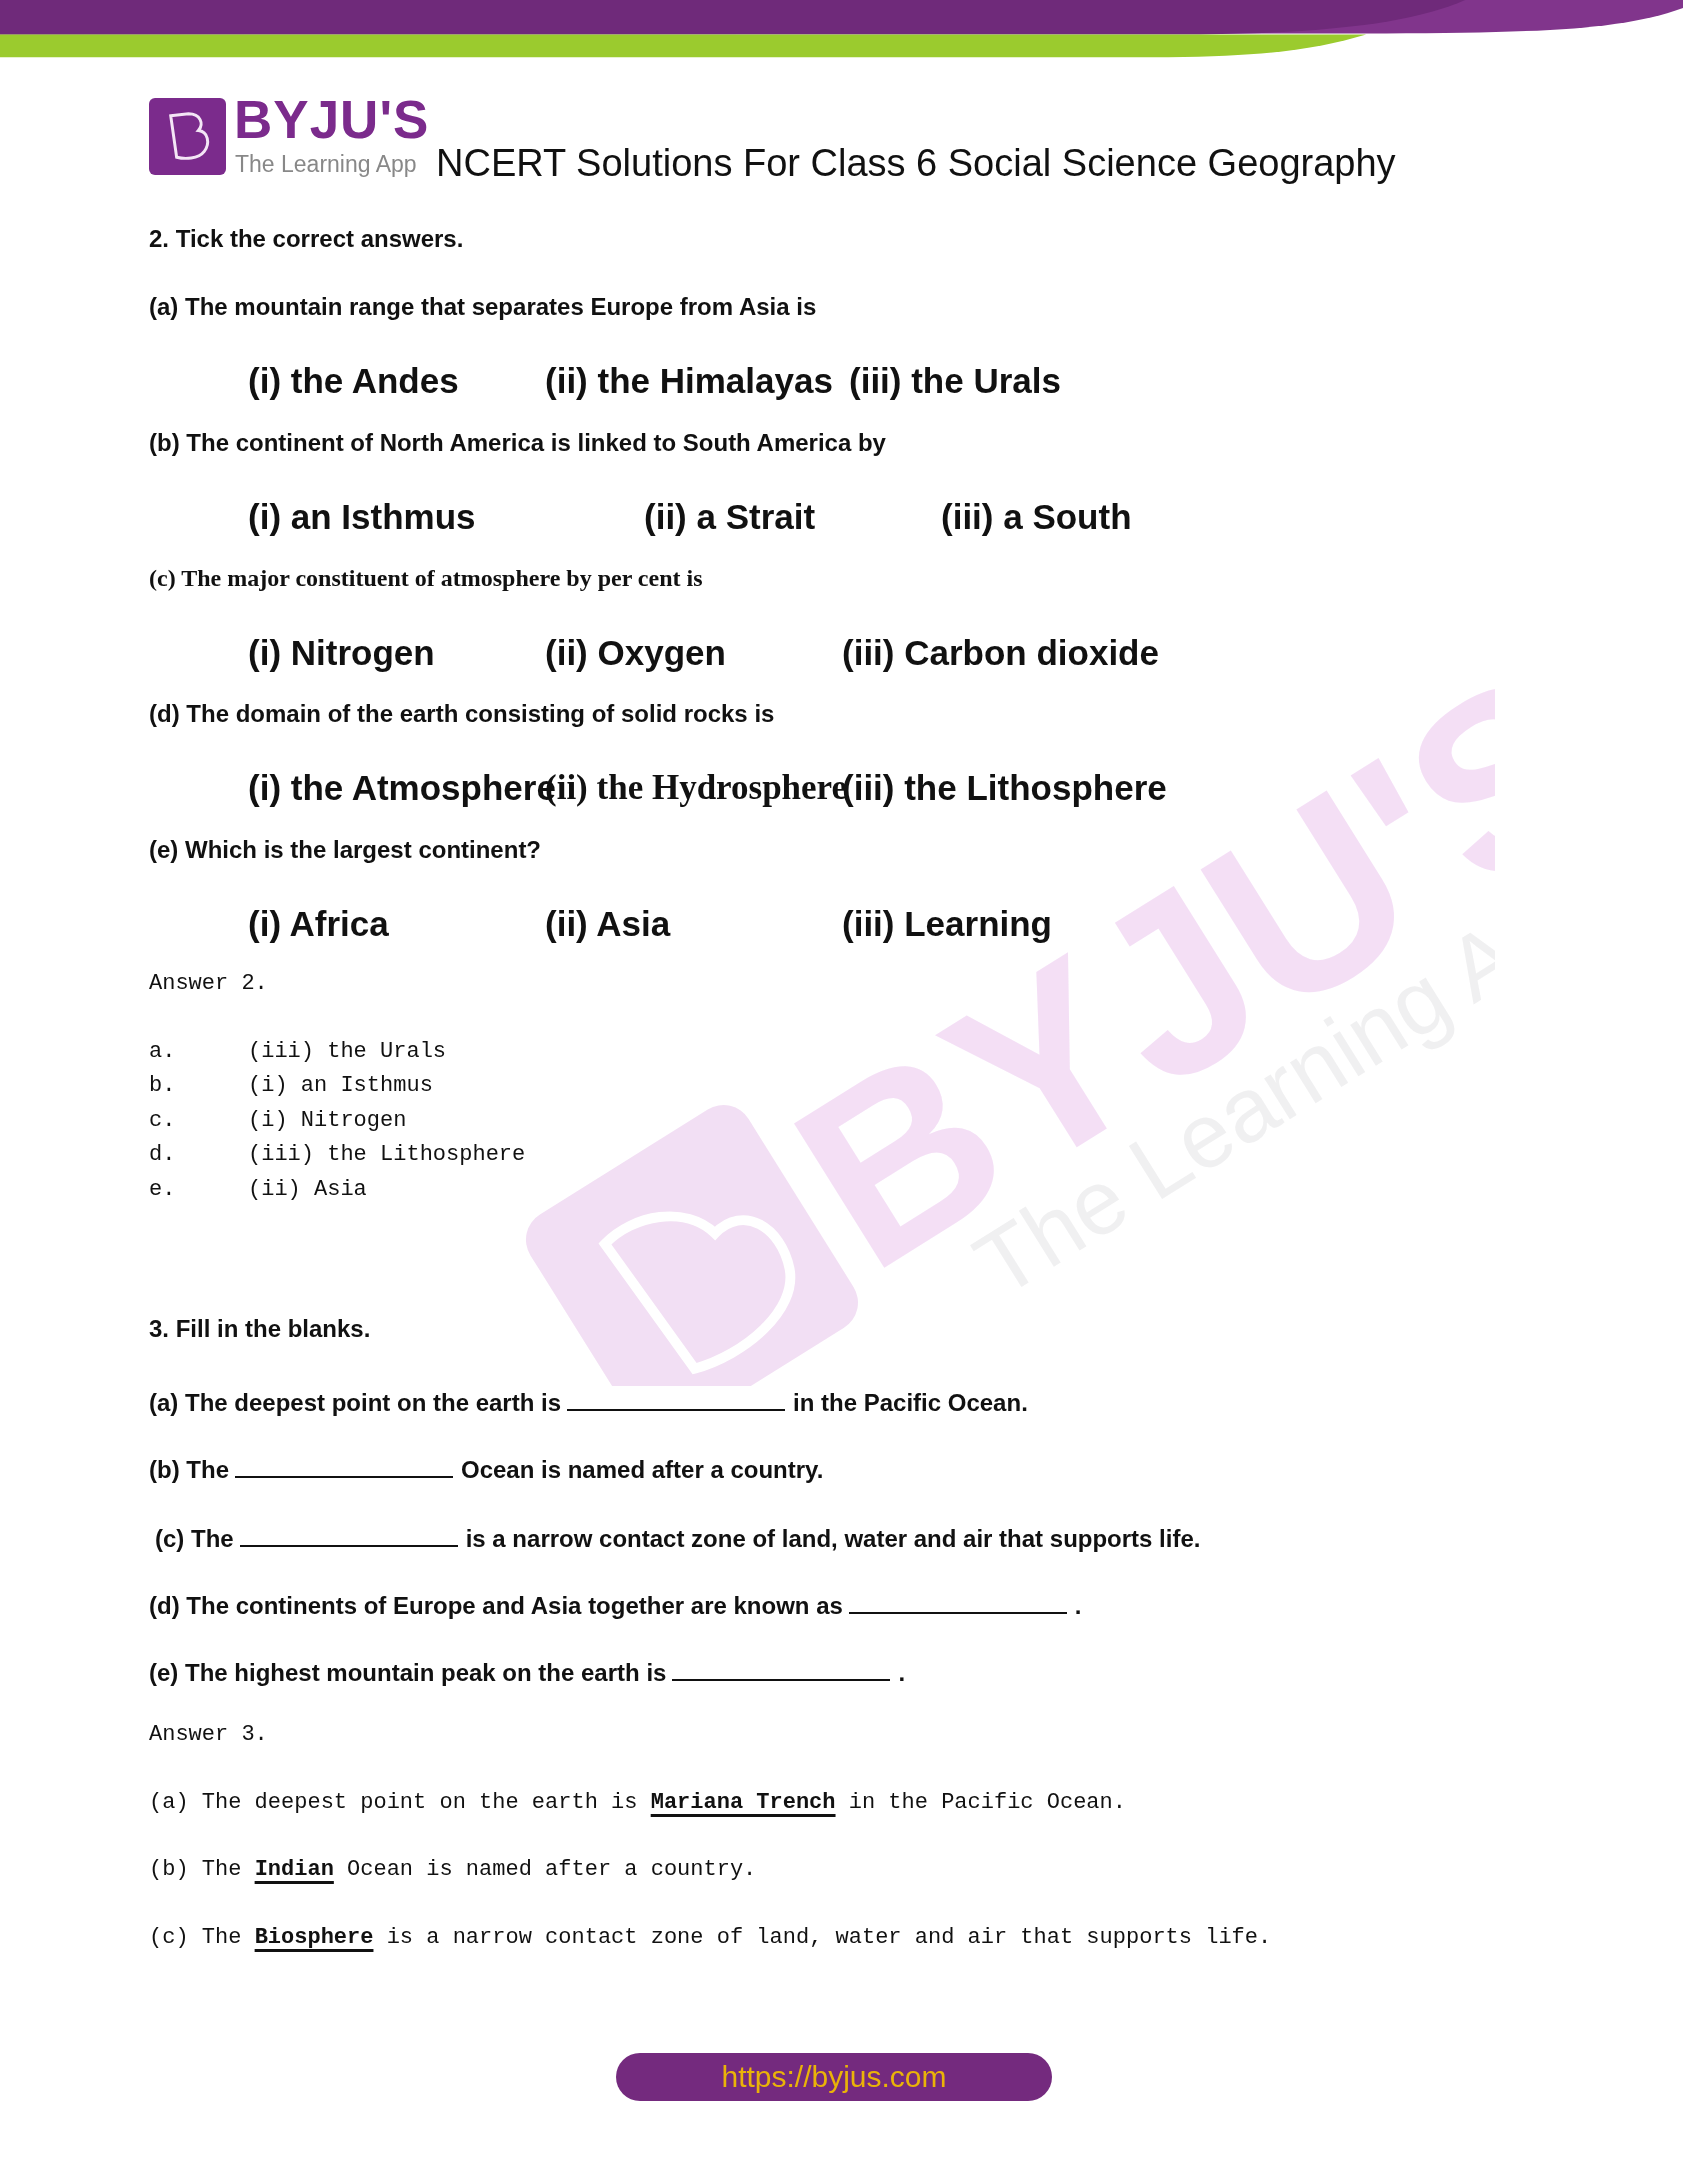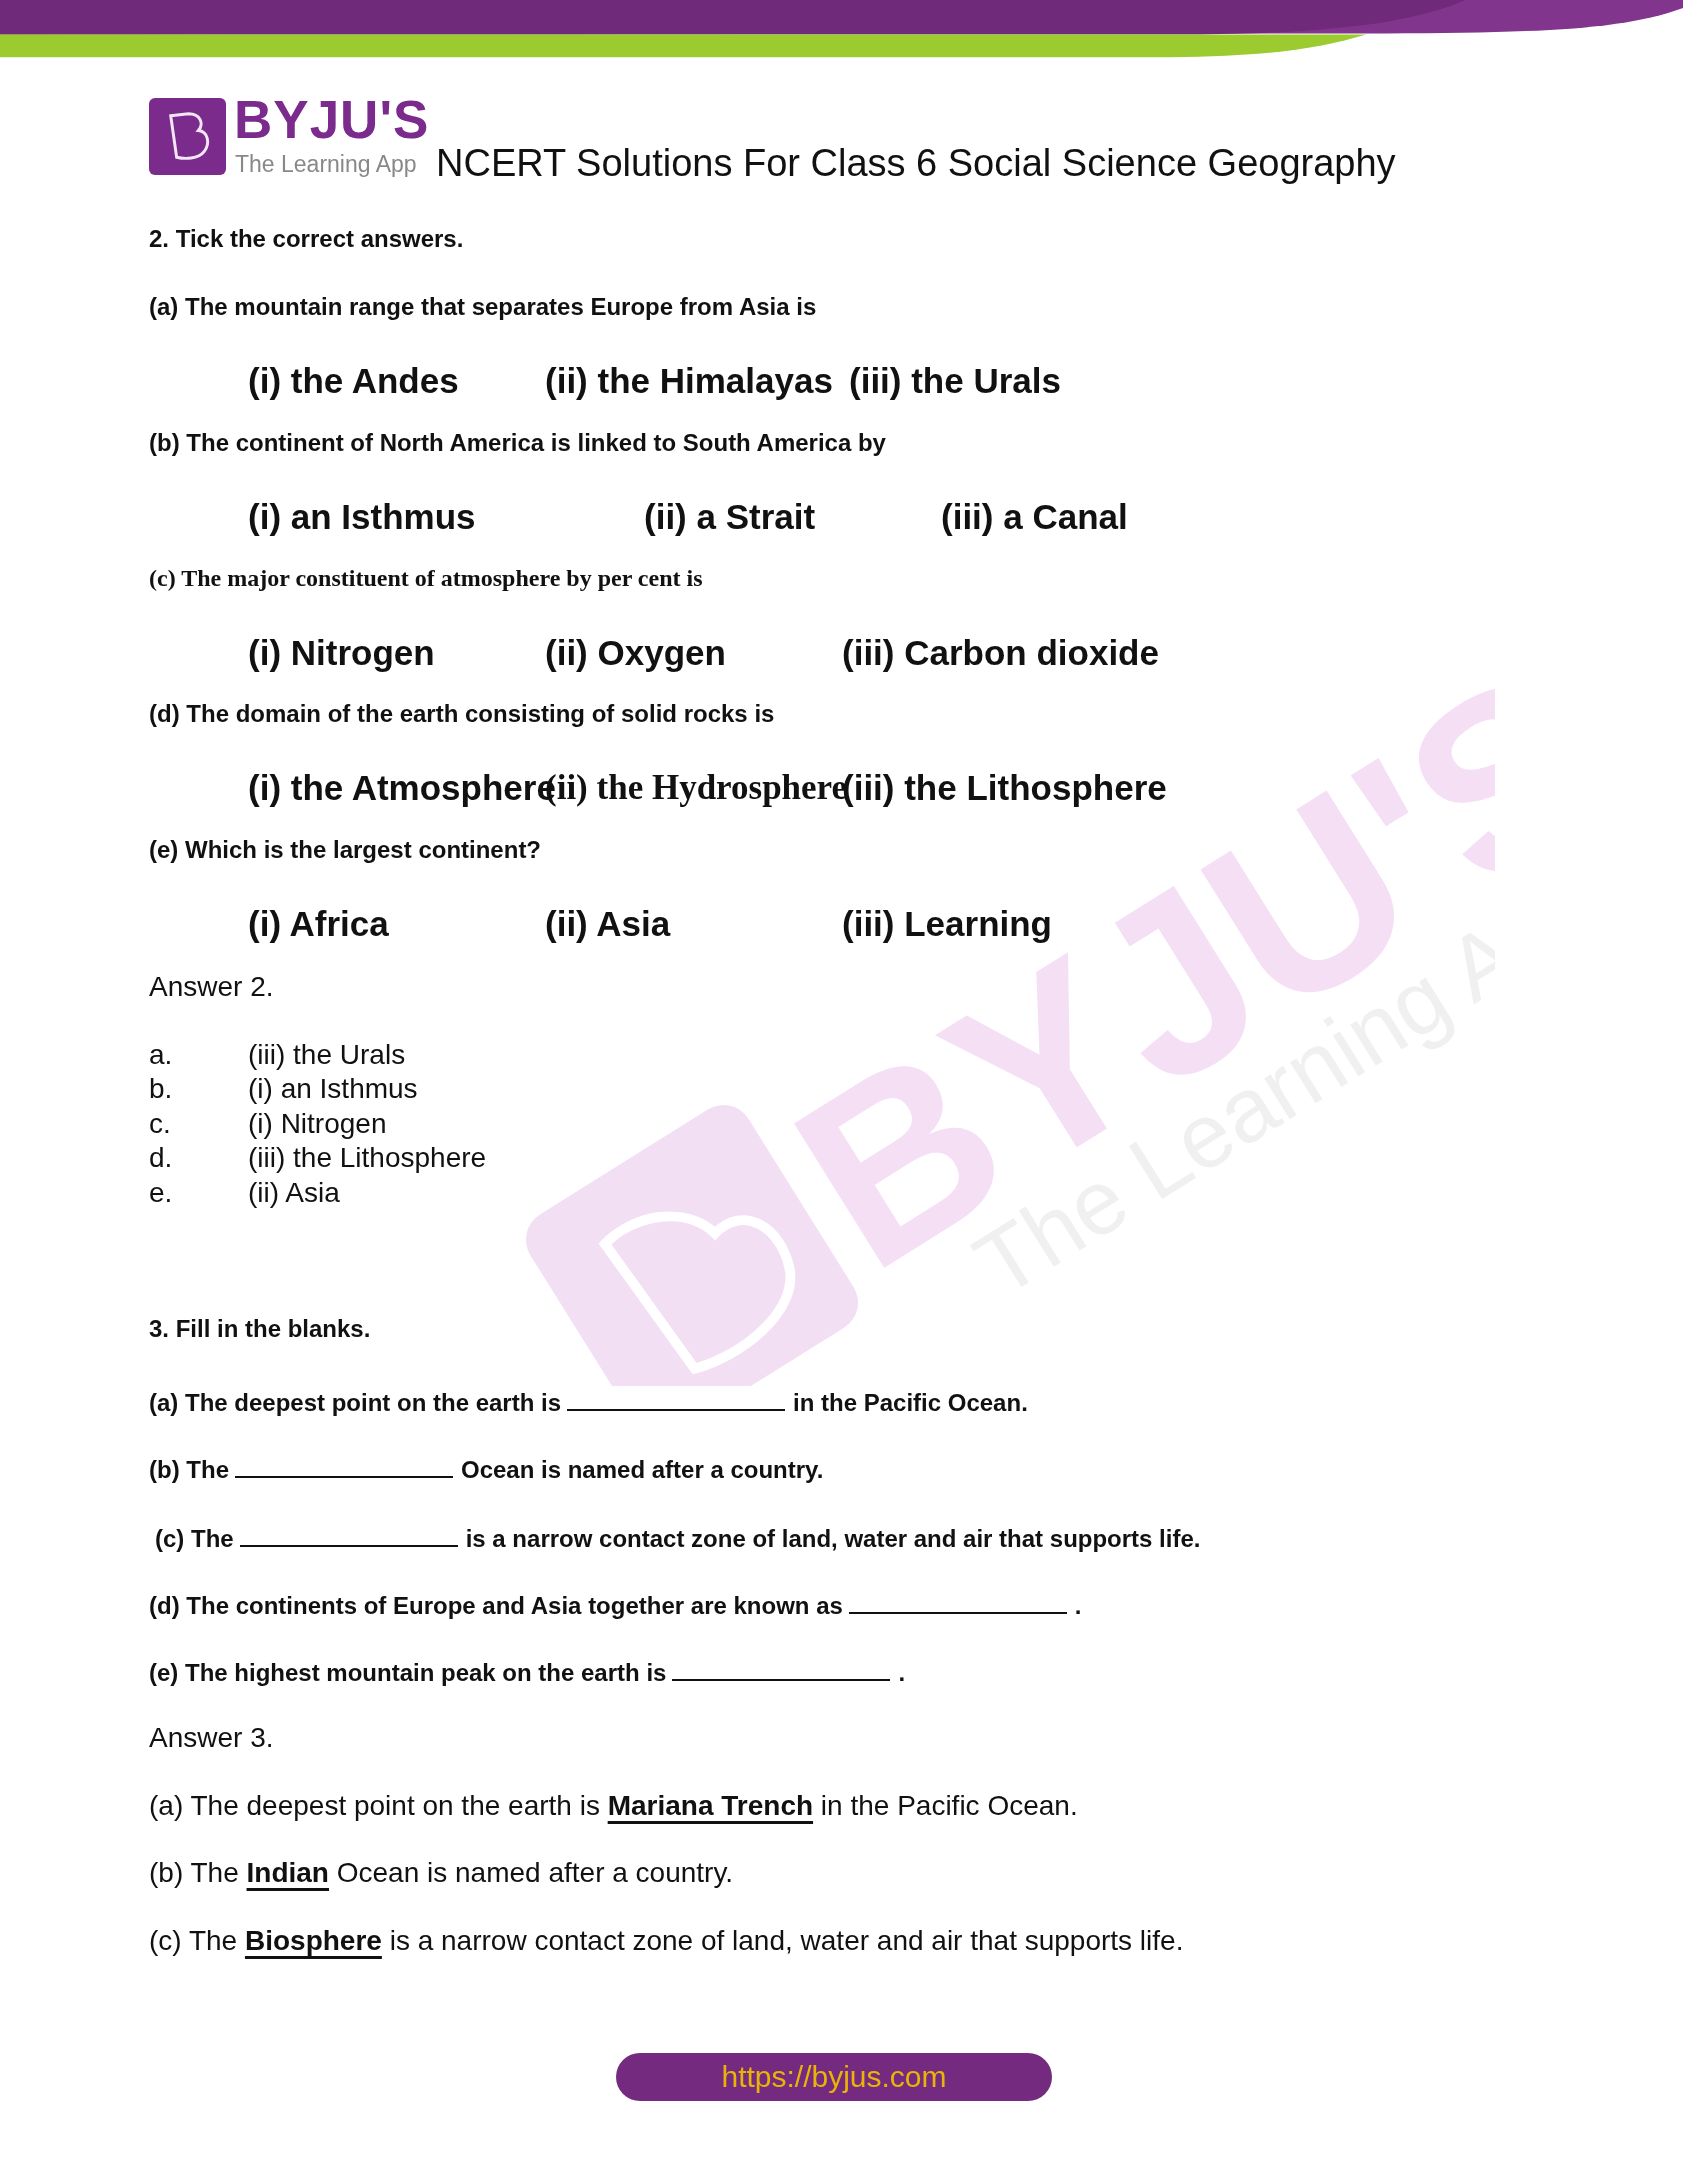--- a/index.html
+++ b/index.html
@@ -10,21 +10,21 @@
   }
   .band { position: absolute; left: 0; top: 0; width: 1683px; height: 69px; }
   .watermark { position: absolute; left: 426px; top: 634px; width: 1069px; height: 752px; pointer-events: none; }
   .logo { position: absolute; left: 149px; top: 98px; width: 77px; height: 77px; border-radius: 6px; background: #7b2b8c; }
   .brand { position: absolute; left: 234px; top: 93px; font-size: 53px; font-weight: bold; color: #7b2b8c; letter-spacing: 1px; line-height: 1; }
   .tagline { position: absolute; left: 235px; top: 153px; font-size: 23px; color: #888; line-height: 1; }
   .doc-title { position: absolute; left: 436px; top: 144px; font-size: 38px; color: #111; line-height: 1; }
   .abs { position: absolute; white-space: nowrap; line-height: 1; }
   .q { font-weight: bold; font-size: 24px; }
   .opt { font-weight: bold; font-size: 35px; }
-  .ans { font-size: 28px; }
+  .ans { font-size: 22px; font-family: Liberation Mono, monospace; }
   .blank { display: inline-block; width: 218px; border-bottom: 2px solid #111; height: 24px; vertical-align: baseline; margin: 0 8px 0 6px; }
   .fill { font-weight: bold; text-decoration: underline; text-decoration-thickness: 3px; text-underline-offset: 6px; }
   .footer-pill { position: absolute; left: 616px; top: 2053px; width: 436px; height: 48px; border-radius: 24px; background: #742a7e; color: #eab308; font-size: 30px; text-align: center; line-height: 48px; }
 </style>
 </head>
 <body>
 
 <svg class="band" viewBox="0 0 1700 70" preserveAspectRatio="none">
   <path d="M0,0 H1700 V8 C1640,30 1560,33 1400,34 L0,35 Z" fill="#81358c"></path>
   <path d="M0,0 H1480 C1430,22 1350,34 1200,35 L0,35 Z" fill="#6f2a7a"></path>
@@ -52,21 +52,21 @@
 <div class="abs q" style="left:149px;top:227px;">2. Tick the correct answers.</div>
 
 <div class="abs q" style="left:149px;top:295px;">(a) The mountain range that separates Europe from Asia is</div>
 <div class="abs opt" style="left:248px;top:363px;">(i) the Andes</div>
 <div class="abs opt" style="left:545px;top:363px;">(ii) the Himalayas</div>
 <div class="abs opt" style="left:849px;top:363px;">(iii) the Urals</div>
 
 <div class="abs q" style="left:149px;top:431px;">(b) The continent of North America is linked to South America by</div>
 <div class="abs opt" style="left:248px;top:499px;">(i) an Isthmus</div>
 <div class="abs opt" style="left:644px;top:499px;">(ii) a Strait</div>
-<div class="abs opt" style="left:941px;top:499px;">(iii) a Canal</div>
+<div class="abs opt" style="left:941px;top:499px;">(iii) a South</div>
 
 <div class="abs q" style="left:149px;top:566px;font-family:Liberation Serif, serif;">(c) The major constituent of atmosphere by per cent is</div>
 <div class="abs opt" style="left:248px;top:635px;">(i) Nitrogen</div>
 <div class="abs opt" style="left:545px;top:635px;">(ii) Oxygen</div>
 <div class="abs opt" style="left:842px;top:635px;">(iii) Carbon dioxide</div>
 
 <div class="abs q" style="left:149px;top:702px;">(d) The domain of the earth consisting of solid rocks is</div>
 <div class="abs opt" style="left:248px;top:770px;">(i) the Atmosphere</div>
 <div class="abs opt" style="left:545px;top:770px;font-family:Liberation Serif, serif;">(ii) the Hydrosphere</div>
 <div class="abs opt" style="left:842px;top:770px;">(iii) the Lithosphere</div>

